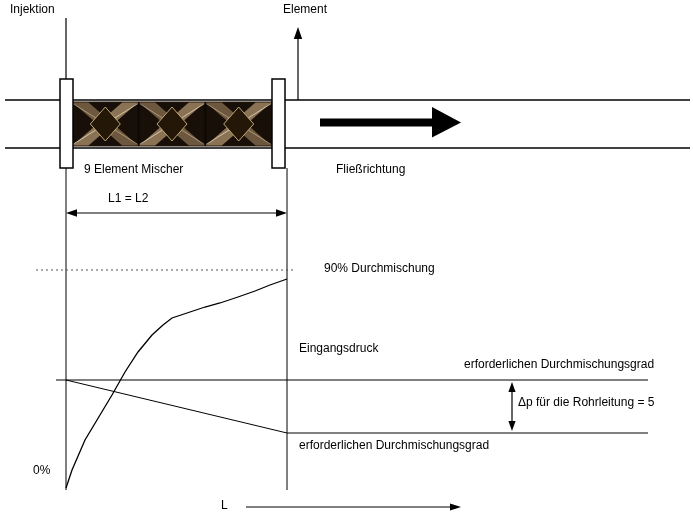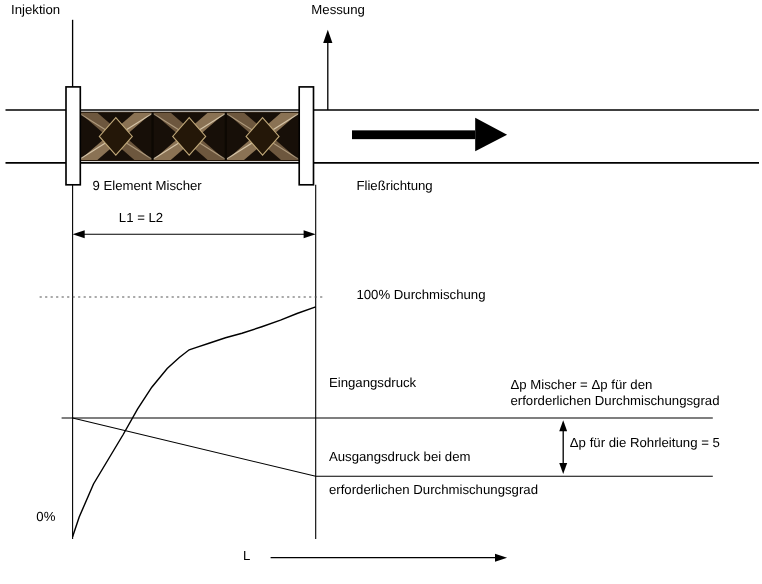--- a/index.html
+++ b/index.html
@@ -105,27 +105,25 @@
       <polygon points="512,431 508.4,421 515.6,421" fill="#000"></polygon>
     </g>
 
     <g>
       <line x1="246" y1="507" x2="452" y2="507" stroke="#000" stroke-width="1.2"></line>
       <polygon points="461,507 450,503.4 450,510.6" fill="#000"></polygon>
     </g>
   </svg>
 
   <div class="lbl" style="left:10px;top:3px">Injektion</div>
-  <div class="lbl" style="left:283px;top:3px">Messung</div>
+  <div class="lbl" style="left:283px;top:3px">Element</div>
   <div class="lbl" style="left:84px;top:163px">9 Element Mischer</div>
-  <div class="lbl" style="left:324px;top:163px">Fließrichtung</div>
+  <div class="lbl" style="left:336px;top:163px">Fließrichtung</div>
   <div class="lbl" style="left:108px;top:192px">L1 = L2</div>
-  <div class="lbl" style="left:324px;top:262px">100% Durchmischung</div>
+  <div class="lbl" style="left:324px;top:262px">90% Durchmischung</div>
   <div class="lbl" style="left:299px;top:342px">Eingangsdruck</div>
-  <div class="lbl" style="left:464px;top:344px">Δp Mischer = Δp für den</div>
   <div class="lbl" style="left:464px;top:358px">erforderlichen Durchmischungsgrad</div>
   <div class="lbl" style="left:518px;top:396px">Δp für die Rohrleitung = 5</div>
-  <div class="lbl" style="left:299px;top:409px">Ausgangsdruck bei dem</div>
   <div class="lbl" style="left:299px;top:439px">erforderlichen Durchmischungsgrad</div>
   <div class="lbl" style="left:33px;top:464px">0%</div>
   <div class="lbl" style="left:221px;top:499px">L</div>
 
 </div>
 
 </body></html>

